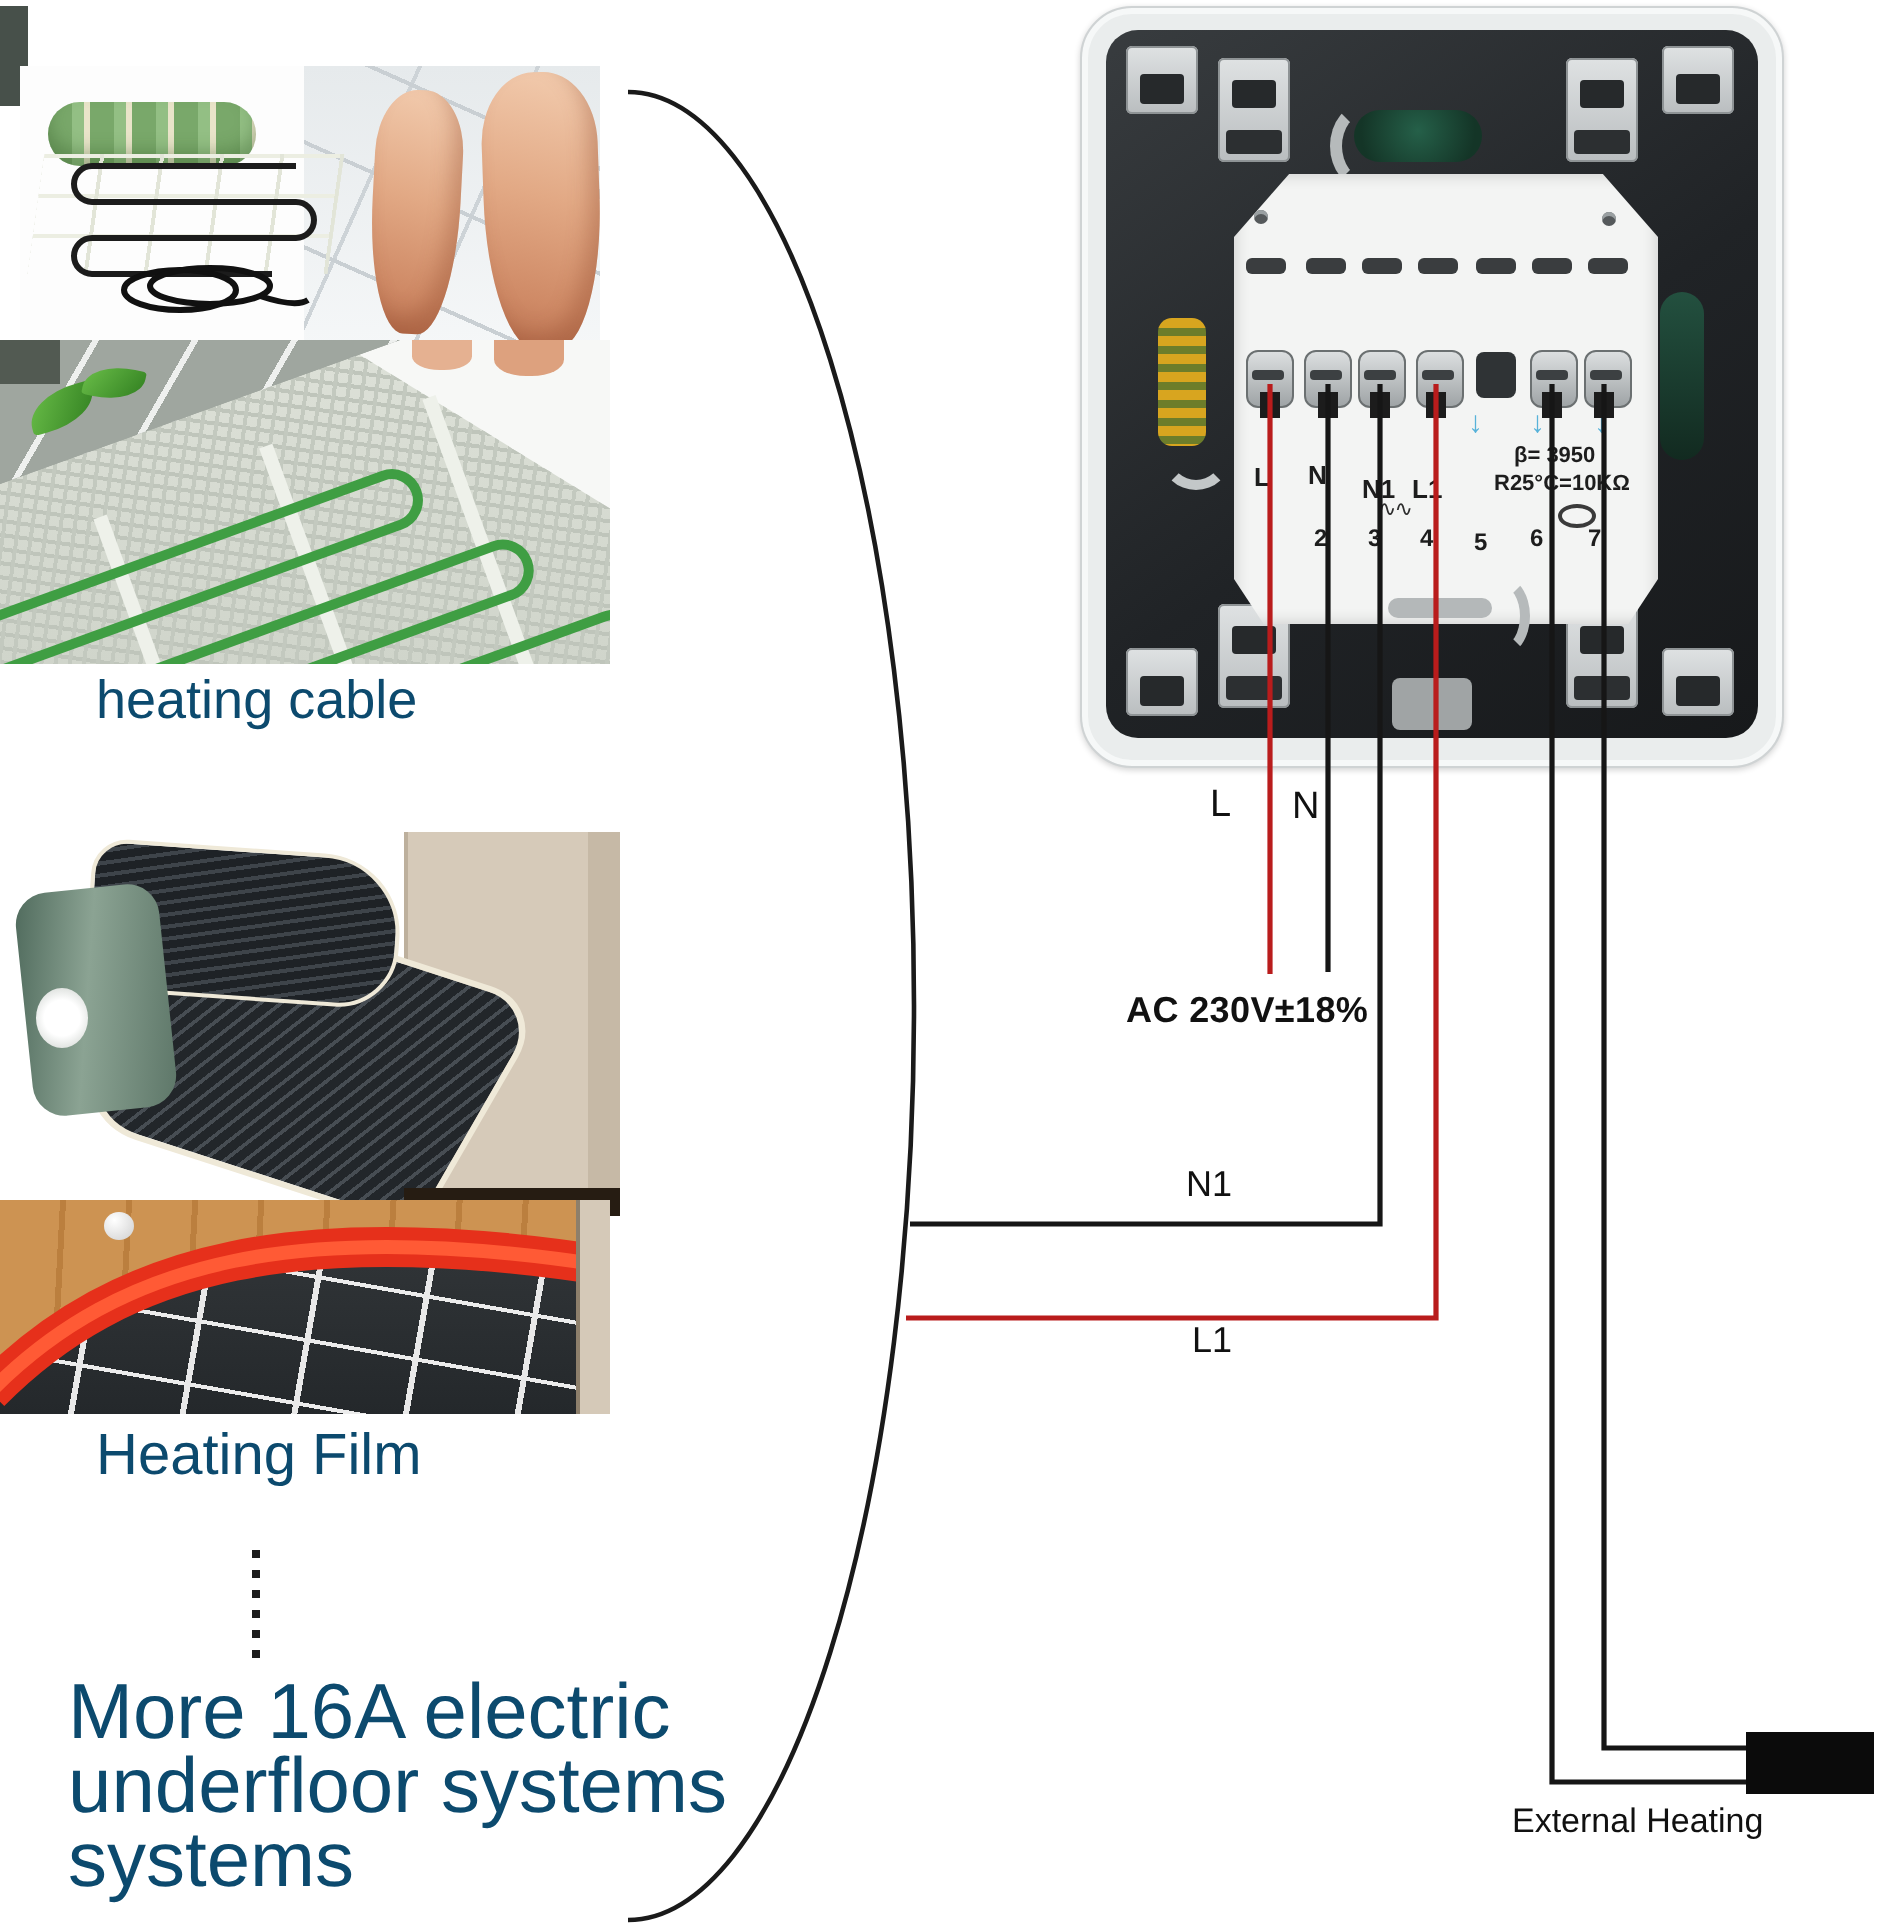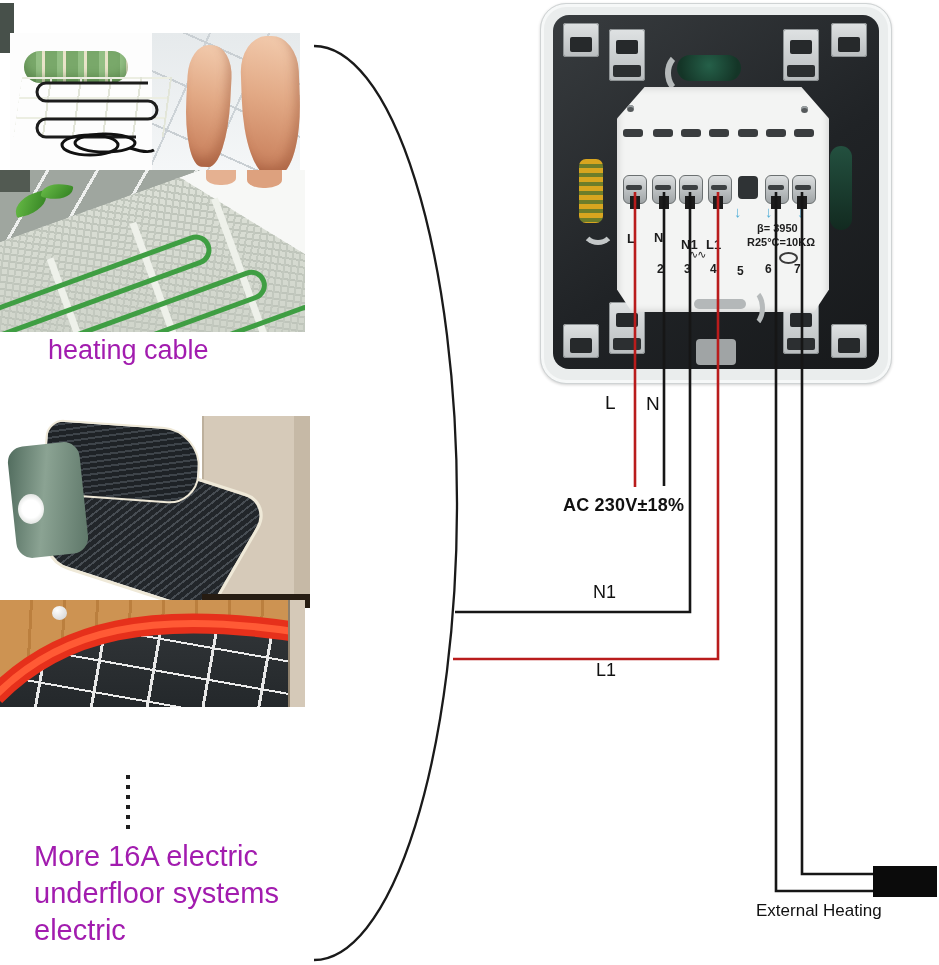--- a/index.html
+++ b/index.html
@@ -69,24 +69,24 @@
       repeating-linear-gradient(10deg, rgba(0,0,0,0) 0 30px, #ececec 30px 32px),
       linear-gradient(180deg,#34383b,#24282b);}
   .woodD{position:absolute;inset:0;clip-path:polygon(0 0,100% 0,100% 26%,62% 16%,30% 34%,8% 62%,0 92%);
     background-image:repeating-linear-gradient(93deg,#cd9352 0 30px,#bb7f3e 30px 33px),
                      linear-gradient(180deg,#d29a58,#b97e41);}
   .ballD{position:absolute;left:52px;top:6px;width:15px;height:14px;border-radius:50%;
     background:radial-gradient(circle at 35% 30%,#fff,#cfcfcf);}
   .wallD{position:absolute;left:288px;top:0;width:17px;height:107px;background:#d5c9b8;border-left:2px solid #8d7f6b;}
 
   
-  .caption{position:absolute;color:#a21caf;}
+  .caption{position:absolute;color:#0c4a6e;}
   .capCable{left:48px;top:335px;font-size:27px;}
   .capFilm{left:48px;top:712px;font-size:29px;}
-  .capMore{left:34px;top:838px;font-size:29px;line-height:37px;}
+  .capMore{left:34px;top:838px;font-size:39px;line-height:37px;}
   .capMore span{display:block;}
   .dots{left:126px;top:775px;width:4px;height:58px;
     background:repeating-linear-gradient(180deg,#1d1d1d 0 4px, rgba(0,0,0,0) 4px 10px);}
 
   
   .frame{left:540px;top:3px;width:350px;height:379px;background:#eaeded;border-radius:26px;
     border:1px solid #cfd3d4;box-shadow:inset 0 0 0 3px #f6f8f8, 0 1px 3px rgba(0,0,0,.18);}
   .body{position:absolute;left:12px;top:11px;width:326px;height:354px;border-radius:16px;
     background:linear-gradient(145deg,#383c3f,#202326 55%,#17191b);}
   .clip{position:absolute;background:linear-gradient(180deg,#dfe2e3,#b9bdbf);border-radius:3px;
@@ -196,27 +196,28 @@
     <div class="filmD"></div>
     <div class="woodD"></div>
     <svg class="layer" width="305" height="107">
       <path d="M-5 96 C60 30 150 8 310 34" stroke="#e6301b" stroke-width="20" fill="none"></path>
       <path d="M-5 96 C60 30 150 8 310 34" stroke="#ff5a35" stroke-width="7" fill="none"></path>
     </svg>
     <div class="ballD"></div>
     <div class="wallD"></div>
   </div>
 
+  <div class="caption capFilm">Heating Film</div>
 
   <div class="abs dots"></div>
 
   <div class="caption capMore">
     <span>More 16A electric</span>
     <span>underfloor systems</span>
-    <span>electric</span>
+    <span>systems</span>
   </div>
 
   <div class="abs frame">
     <div class="body"></div>
 
     <div class="clip clipS" style="left:22px;top:19px;width:36px;height:34px;">
         <div class="hole"></div>
       </div>
     <div class="clip clipT" style="left:68px;top:25px;width:36px;height:52px;">
         <div class="hole"></div>

